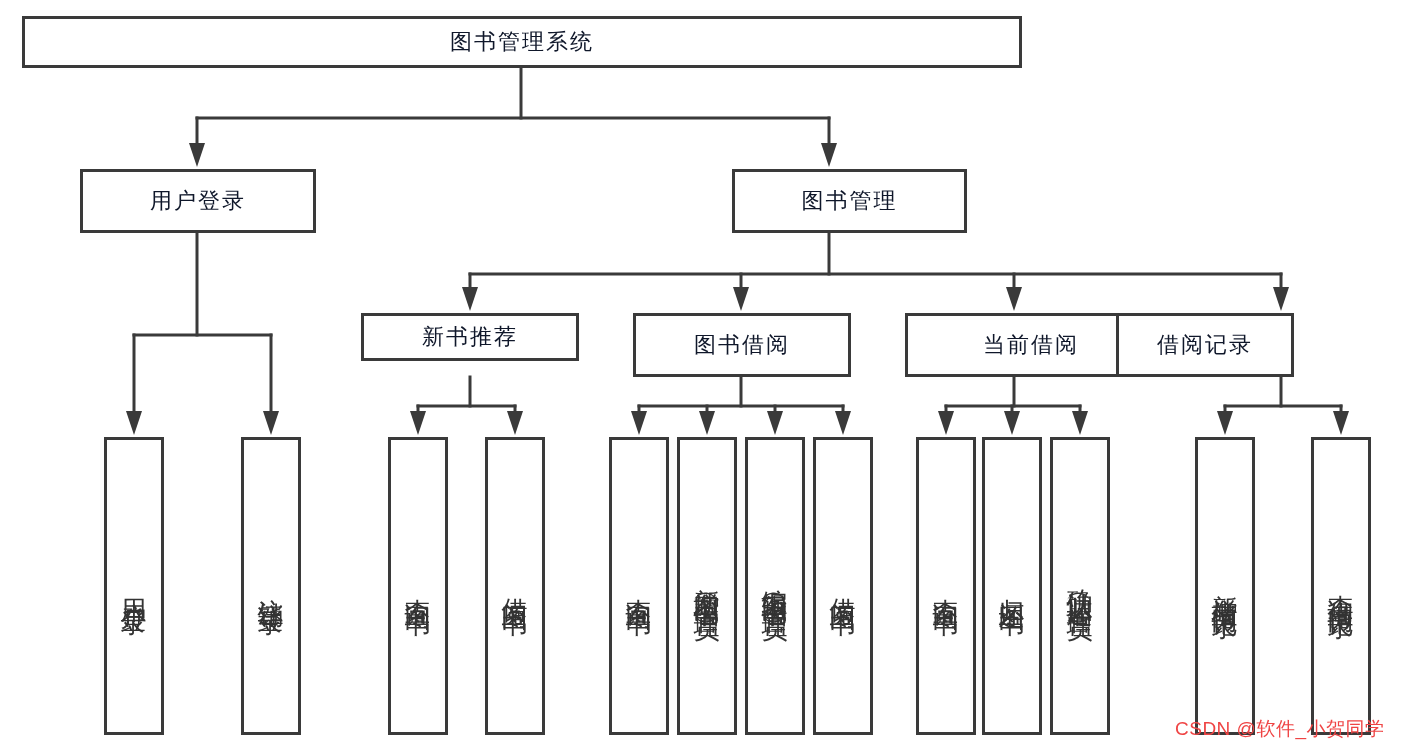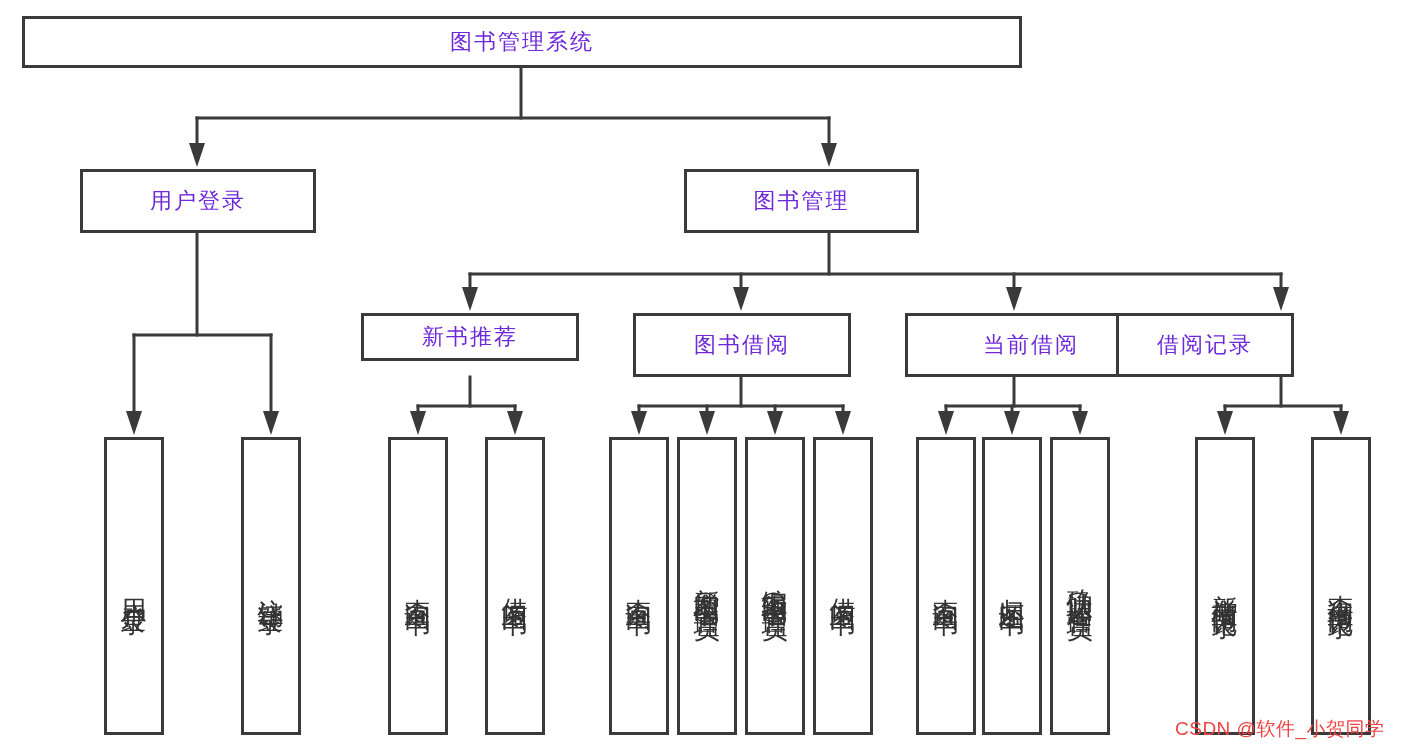--- a/index.html
+++ b/index.html
@@ -26,21 +26,21 @@
     position: absolute;
     box-sizing: border-box;
     border: 3px solid #3a3a3a;
     background: #ffffff;
     display: flex;
     align-items: center;
     justify-content: center;
   }
   .h-label {
     font-size: 22px;
-    color: #6d28d9;
+    color: #0f172a;
     letter-spacing: 2px;
     white-space: nowrap;
   }
   .leaf {
     top: 437px;
     width: 60px;
     height: 298px;
   }
   .v-label {
     writing-mode: vertical-rl;
@@ -142,21 +142,21 @@
     </g>
   </svg>
 
   <div class="box" style="left:22px;top:16px;width:1000px;height:52px">
     <span class="h-label">图书管理系统</span>
   </div>
 
   <div class="box" style="left:80px;top:169px;width:236px;height:64px">
     <span class="h-label">用户登录</span>
   </div>
-  <div class="box" style="left:684px;top:169px;width:235px;height:64px">
+  <div class="box" style="left:732px;top:169px;width:235px;height:64px">
     <span class="h-label">图书管理</span>
   </div>
 
   <div class="box" style="left:361px;top:313px;width:218px;height:48px">
     <span class="h-label">新书推荐</span>
   </div>
   <div class="box" style="left:633px;top:313px;width:218px;height:64px">
     <span class="h-label">图书借阅</span>
   </div>
   <div class="box" style="left:905px;top:313px;width:252px;height:64px">

